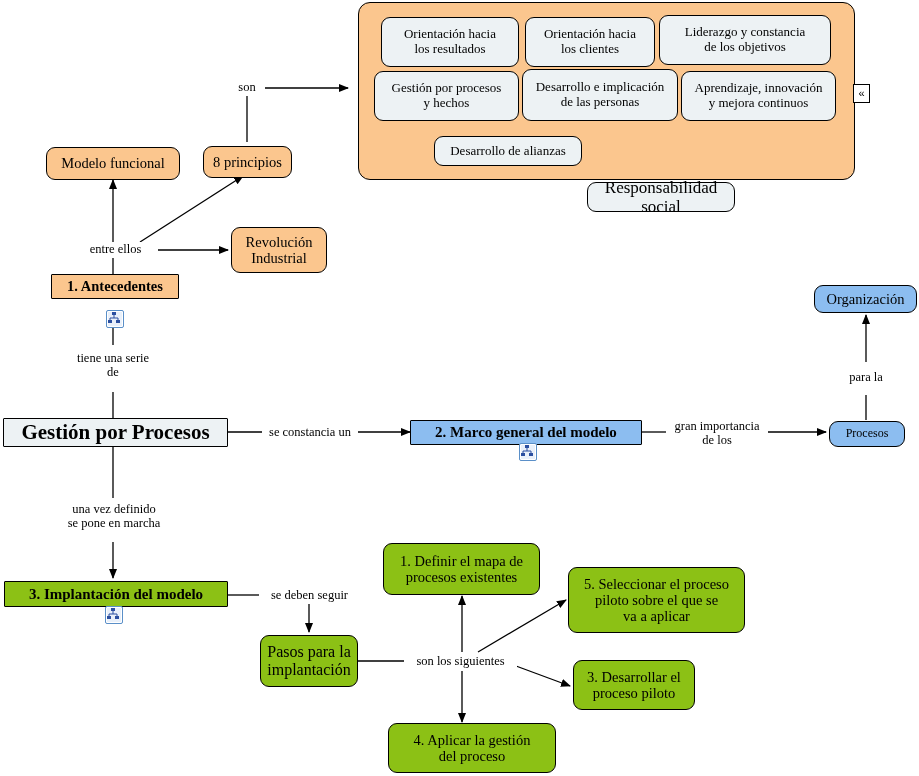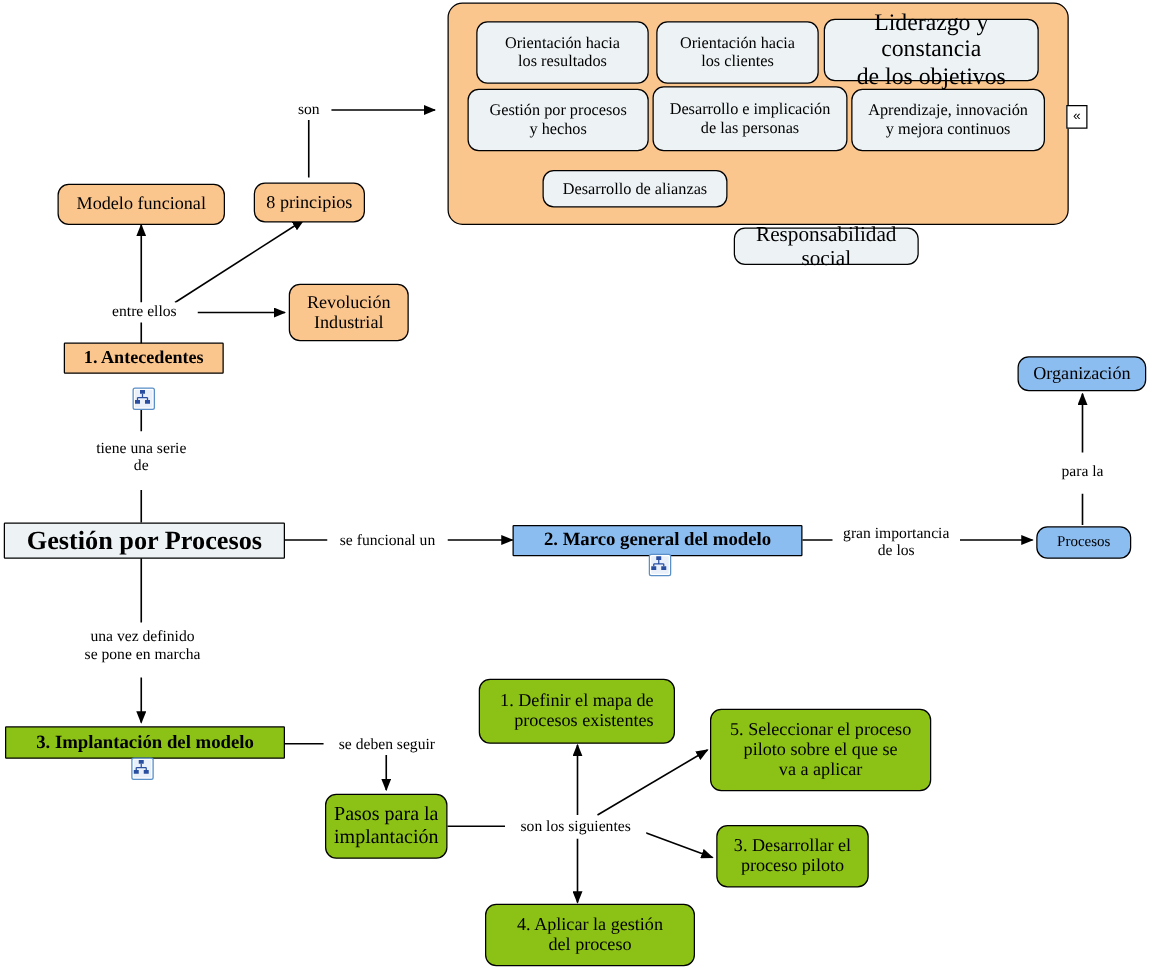--- a/index.html
+++ b/index.html
@@ -93,21 +93,21 @@
     <div class="node n-round greyblue" style="left:22px;top:14px;width:138px;height:50px;font-size:13px;">
       <span style="white-space:pre-line;">Orientación hacia
 los resultados</span>
     </div>
 
     <div class="node n-round greyblue" style="left:166px;top:14px;width:130px;height:50px;font-size:13px;">
       <span style="white-space:pre-line;">Orientación hacia
 los clientes</span>
     </div>
 
-    <div class="node n-round greyblue" style="left:300px;top:12px;width:172px;height:50px;font-size:19px;">
+    <div class="node n-round greyblue" style="left:300px;top:12px;width:172px;height:50px;font-size:13px;">
       <span style="white-space:pre-line;">Liderazgo y constancia
 de los objetivos</span>
     </div>
 
     <div class="node n-round greyblue" style="left:15px;top:68px;width:145px;height:50px;font-size:13px;">
       <span style="white-space:pre-line;">Gestión por procesos
 y hechos</span>
     </div>
 
     <div class="node n-round greyblue" style="left:163px;top:66px;width:156px;height:52px;font-size:13px;">
@@ -190,21 +190,21 @@
       <rect x="9" y="9" width="4" height="3" fill="#2b4fa0"></rect>
       <path d="M7,4 L7,7 M3,7 L11,7 M3,7 L3,9 M11,7 L11,9" stroke="#2b4fa0" stroke-width="1" fill="none"></path>
     </svg>
   </div>
 
   <div class="node n-round green" style="left:260px;top:635px;width:98px;height:52px;font-size:16px;">
     <span style="white-space:pre-line;">Pasos para la
 implantación</span>
   </div>
 
-  <div class="node n-round green" style="left:383px;top:543px;width:157px;height:52px;font-size:14.5px;text-align:right;">
+  <div class="node n-round green" style="left:383px;top:543px;width:157px;height:52px;font-size:14.5px;">
     <span style="white-space:pre-line;">1. Definir el mapa de
 procesos existentes</span>
   </div>
 
   <div class="node n-round green" style="left:568px;top:567px;width:177px;height:66px;font-size:14.5px;">
     <span style="white-space:pre-line;">5. Seleccionar el proceso
 piloto sobre el que se
 va a aplicar</span>
   </div>
 
@@ -218,21 +218,21 @@
 del proceso</span>
   </div>
 
   <div class="label" style="left:229px;top:80px;width:36px;">son</div>
 
   <div class="label" style="left:73px;top:242px;width:85px;">entre ellos</div>
 
   <div class="label" style="left:62px;top:351px;width:102px;white-space:pre-line;">tiene una serie
 de</div>
 
-  <div class="label" style="left:262px;top:425px;width:96px;">se funcional un</div>
+  <div class="label" style="left:262px;top:425px;width:96px;">se constancia un</div>
 
   <div class="label" style="left:666px;top:419px;width:102px;white-space:pre-line;">gran importancia
 de los</div>
 
   <div class="label" style="left:840px;top:370px;width:52px;">para la</div>
 
   <div class="label" style="left:55px;top:502px;width:118px;white-space:pre-line;">una vez definido
 se pone en marcha</div>
 
   <div class="label" style="left:259px;top:588px;width:101px;">se deben seguir</div>

